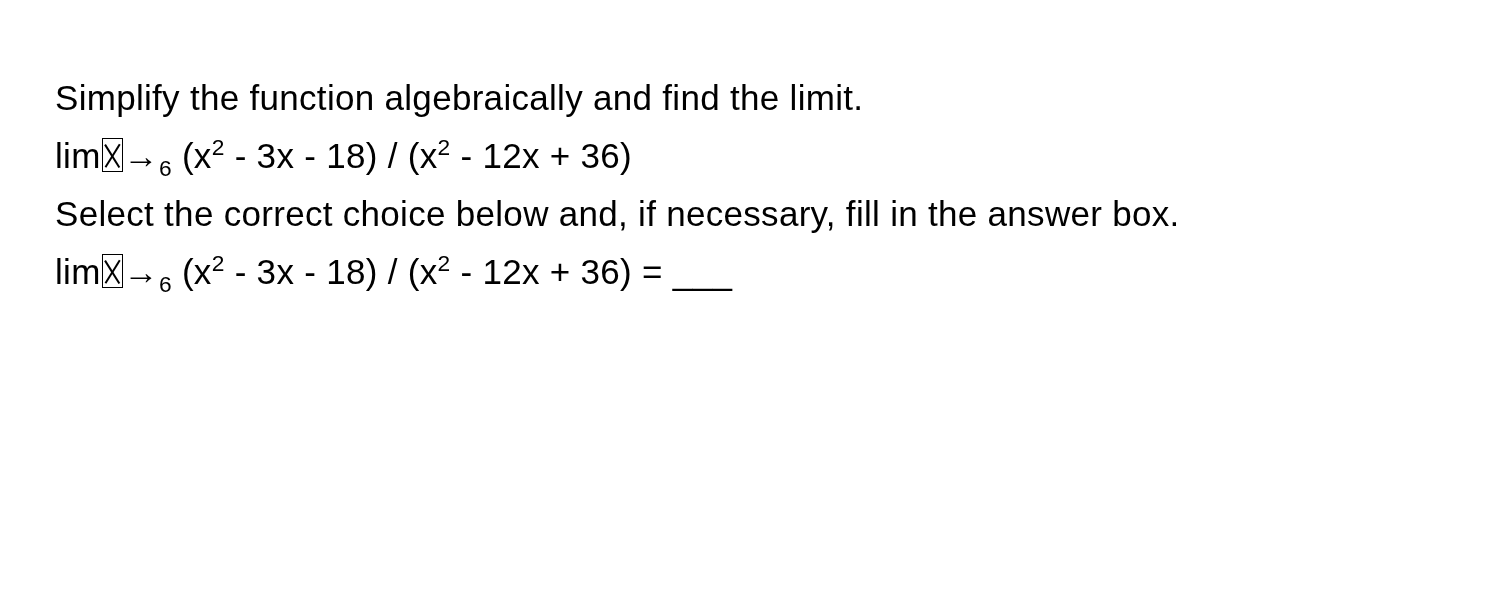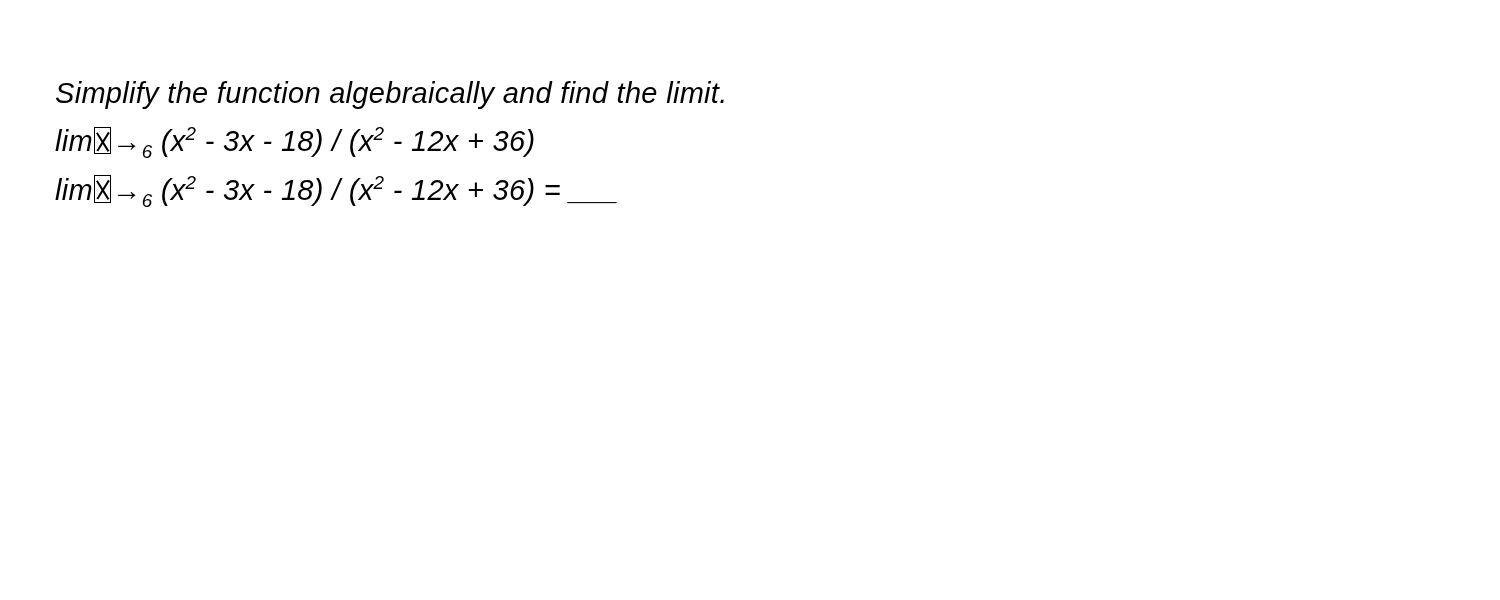--- a/index.html
+++ b/index.html
@@ -9,24 +9,23 @@
     }
     body {
       width: 1500px;
       height: 600px;
       background: #ffffff;
       font-family: -apple-system, BlinkMacSystemFont, "Segoe UI", Helvetica, Arial, sans-serif;
       color: #000000;
       padding: 70px 55px;
     }
     .content {
-      font-size: 29px;
+      font-size: 35px;
       line-height: 1.6;
       letter-spacing: 0.3px;
-      font-style: italic;
     }
     .line {
       margin-bottom: 2px;
     }
     sup {
       font-size: 0.65em;
       vertical-align: super;
       line-height: 0;
     }
     sub {
@@ -70,15 +69,18 @@
 <body>
 
 <div class="content">
   <div class="line">
     <span>Simplify the function algebraically and find the limit.</span>
   </div>
   <div class="line">
     <span>lim</span><span class="missing-glyph"></span><span>→</span><sub>6</sub><span> (x</span><sup>2</sup><span> - 3x - 18) / (x</span><sup>2</sup><span> - 12x + 36)</span>
   </div>
   <div class="line">
+    <span>Select the correct choice below and, if necessary, fill in the answer box.</span>
+  </div>
+  <div class="line">
     <span>lim</span><span class="missing-glyph"></span><span>→</span><sub>6</sub><span> (x</span><sup>2</sup><span> - 3x - 18) / (x</span><sup>2</sup><span> - 12x + 36)</span><span> = ___</span>
   </div>
 </div>
 
 </body></html>

